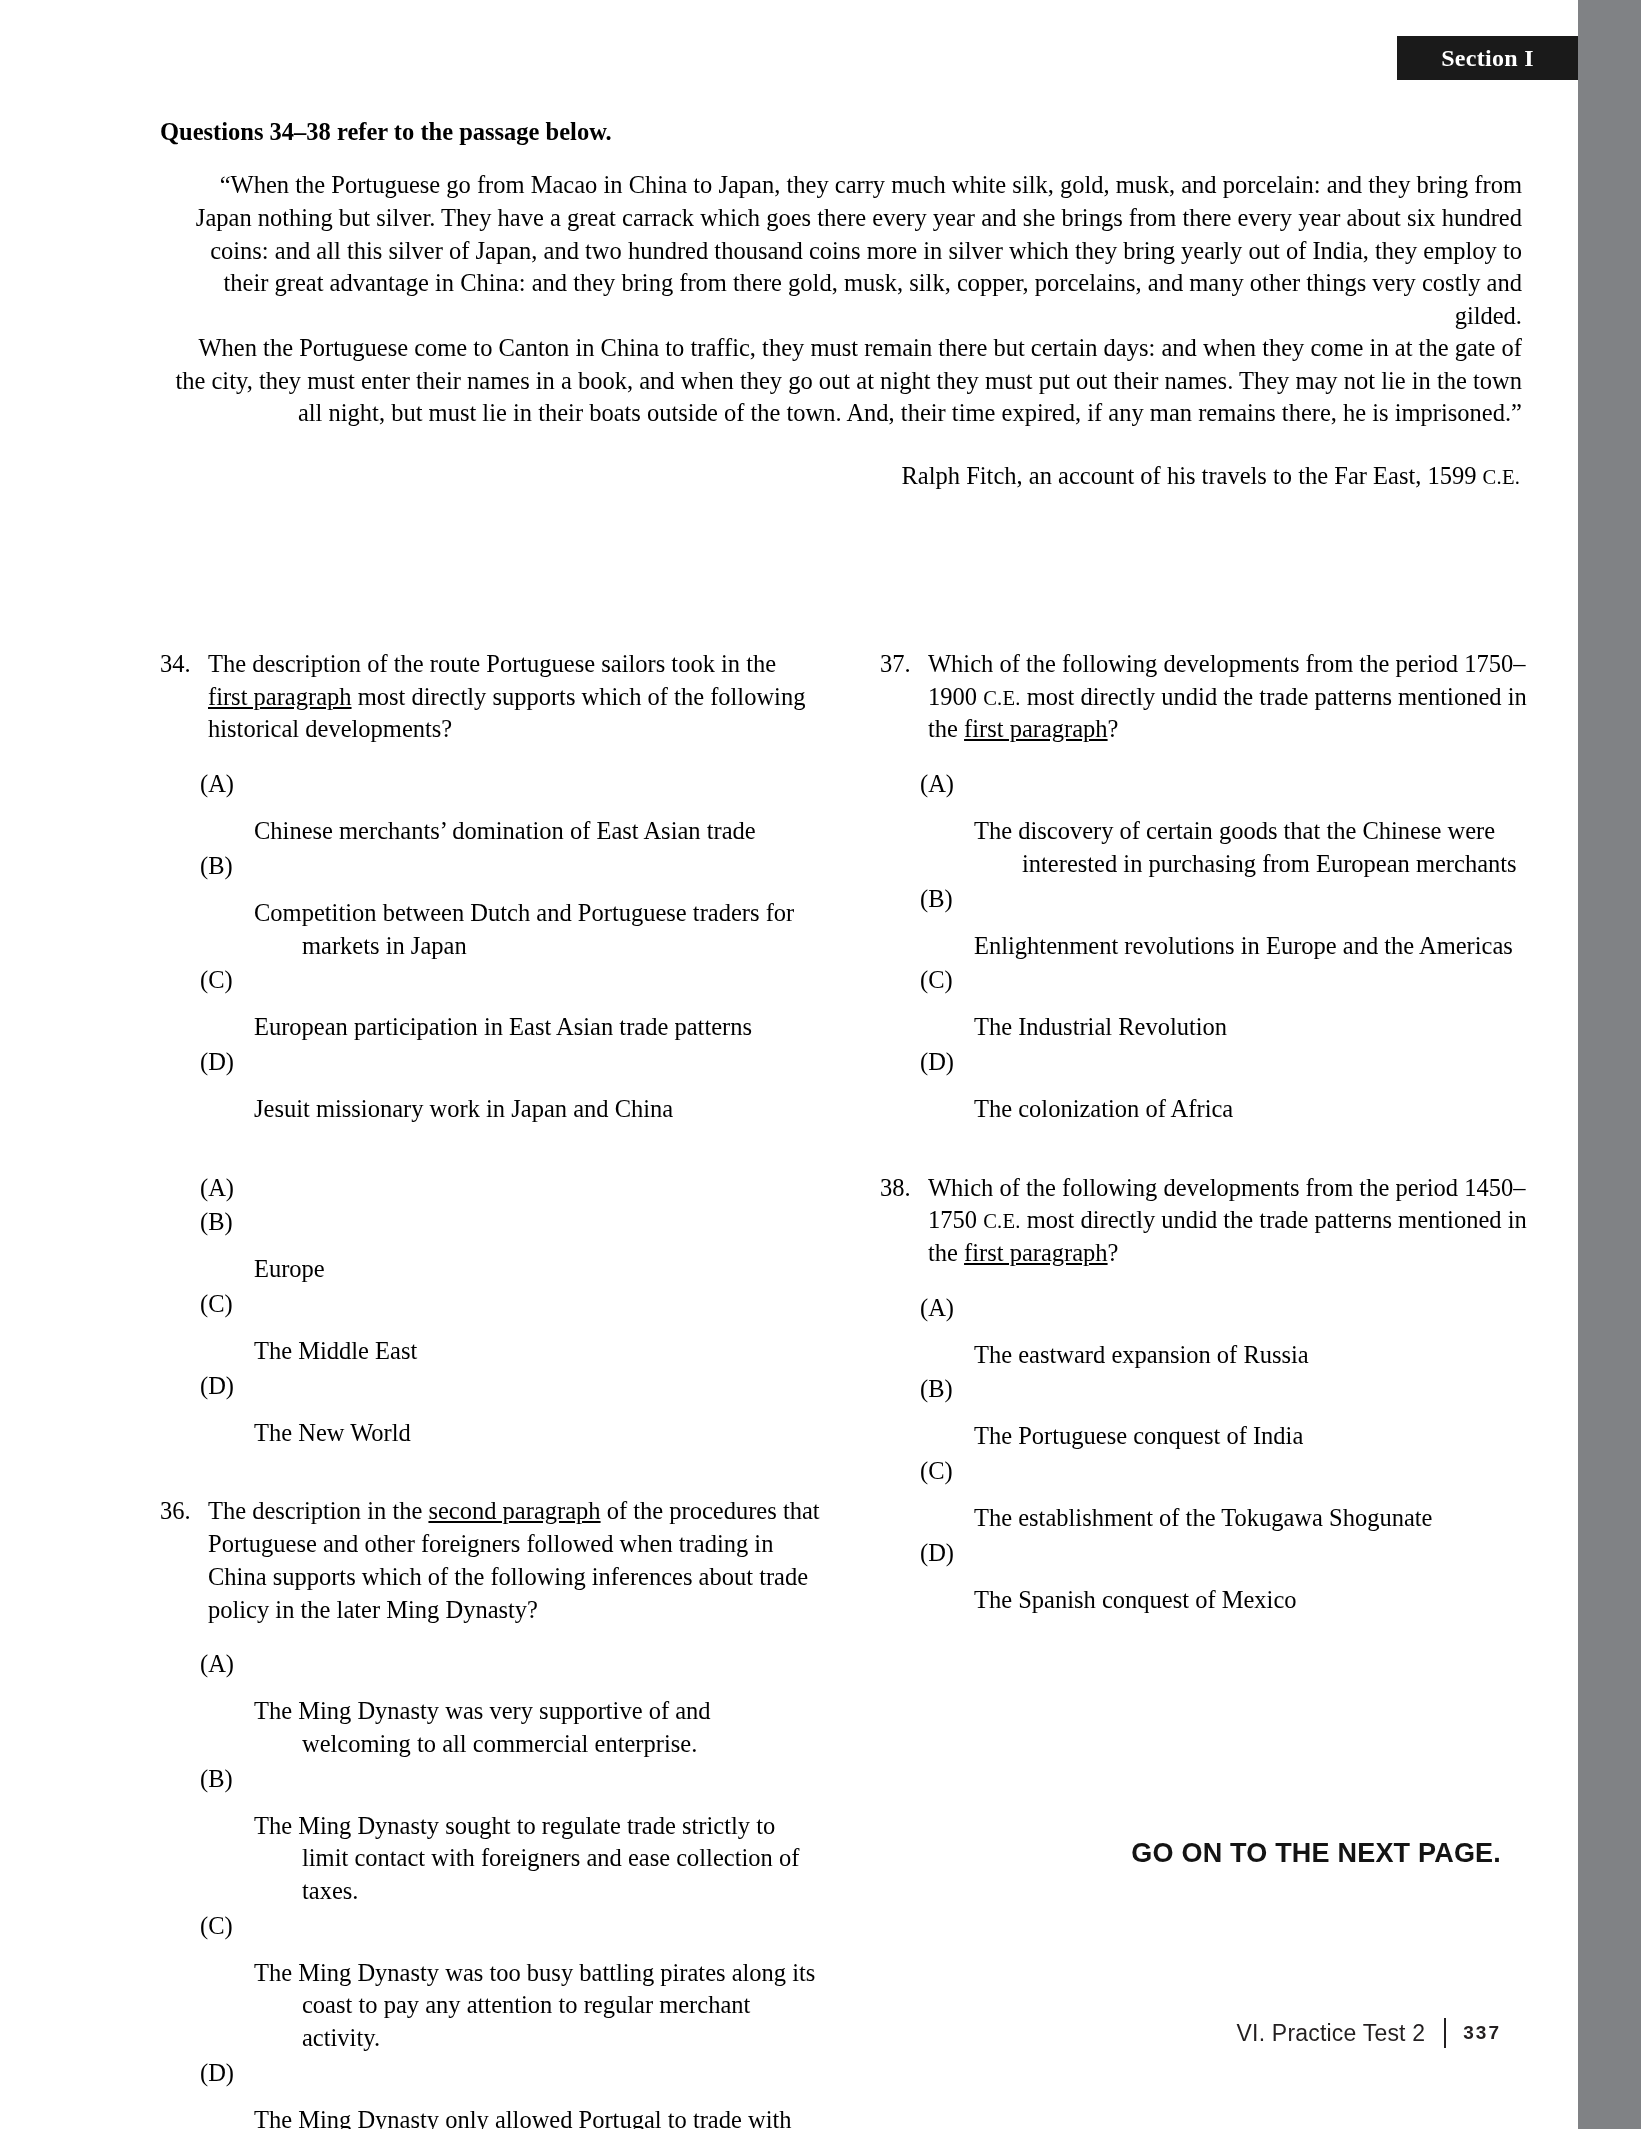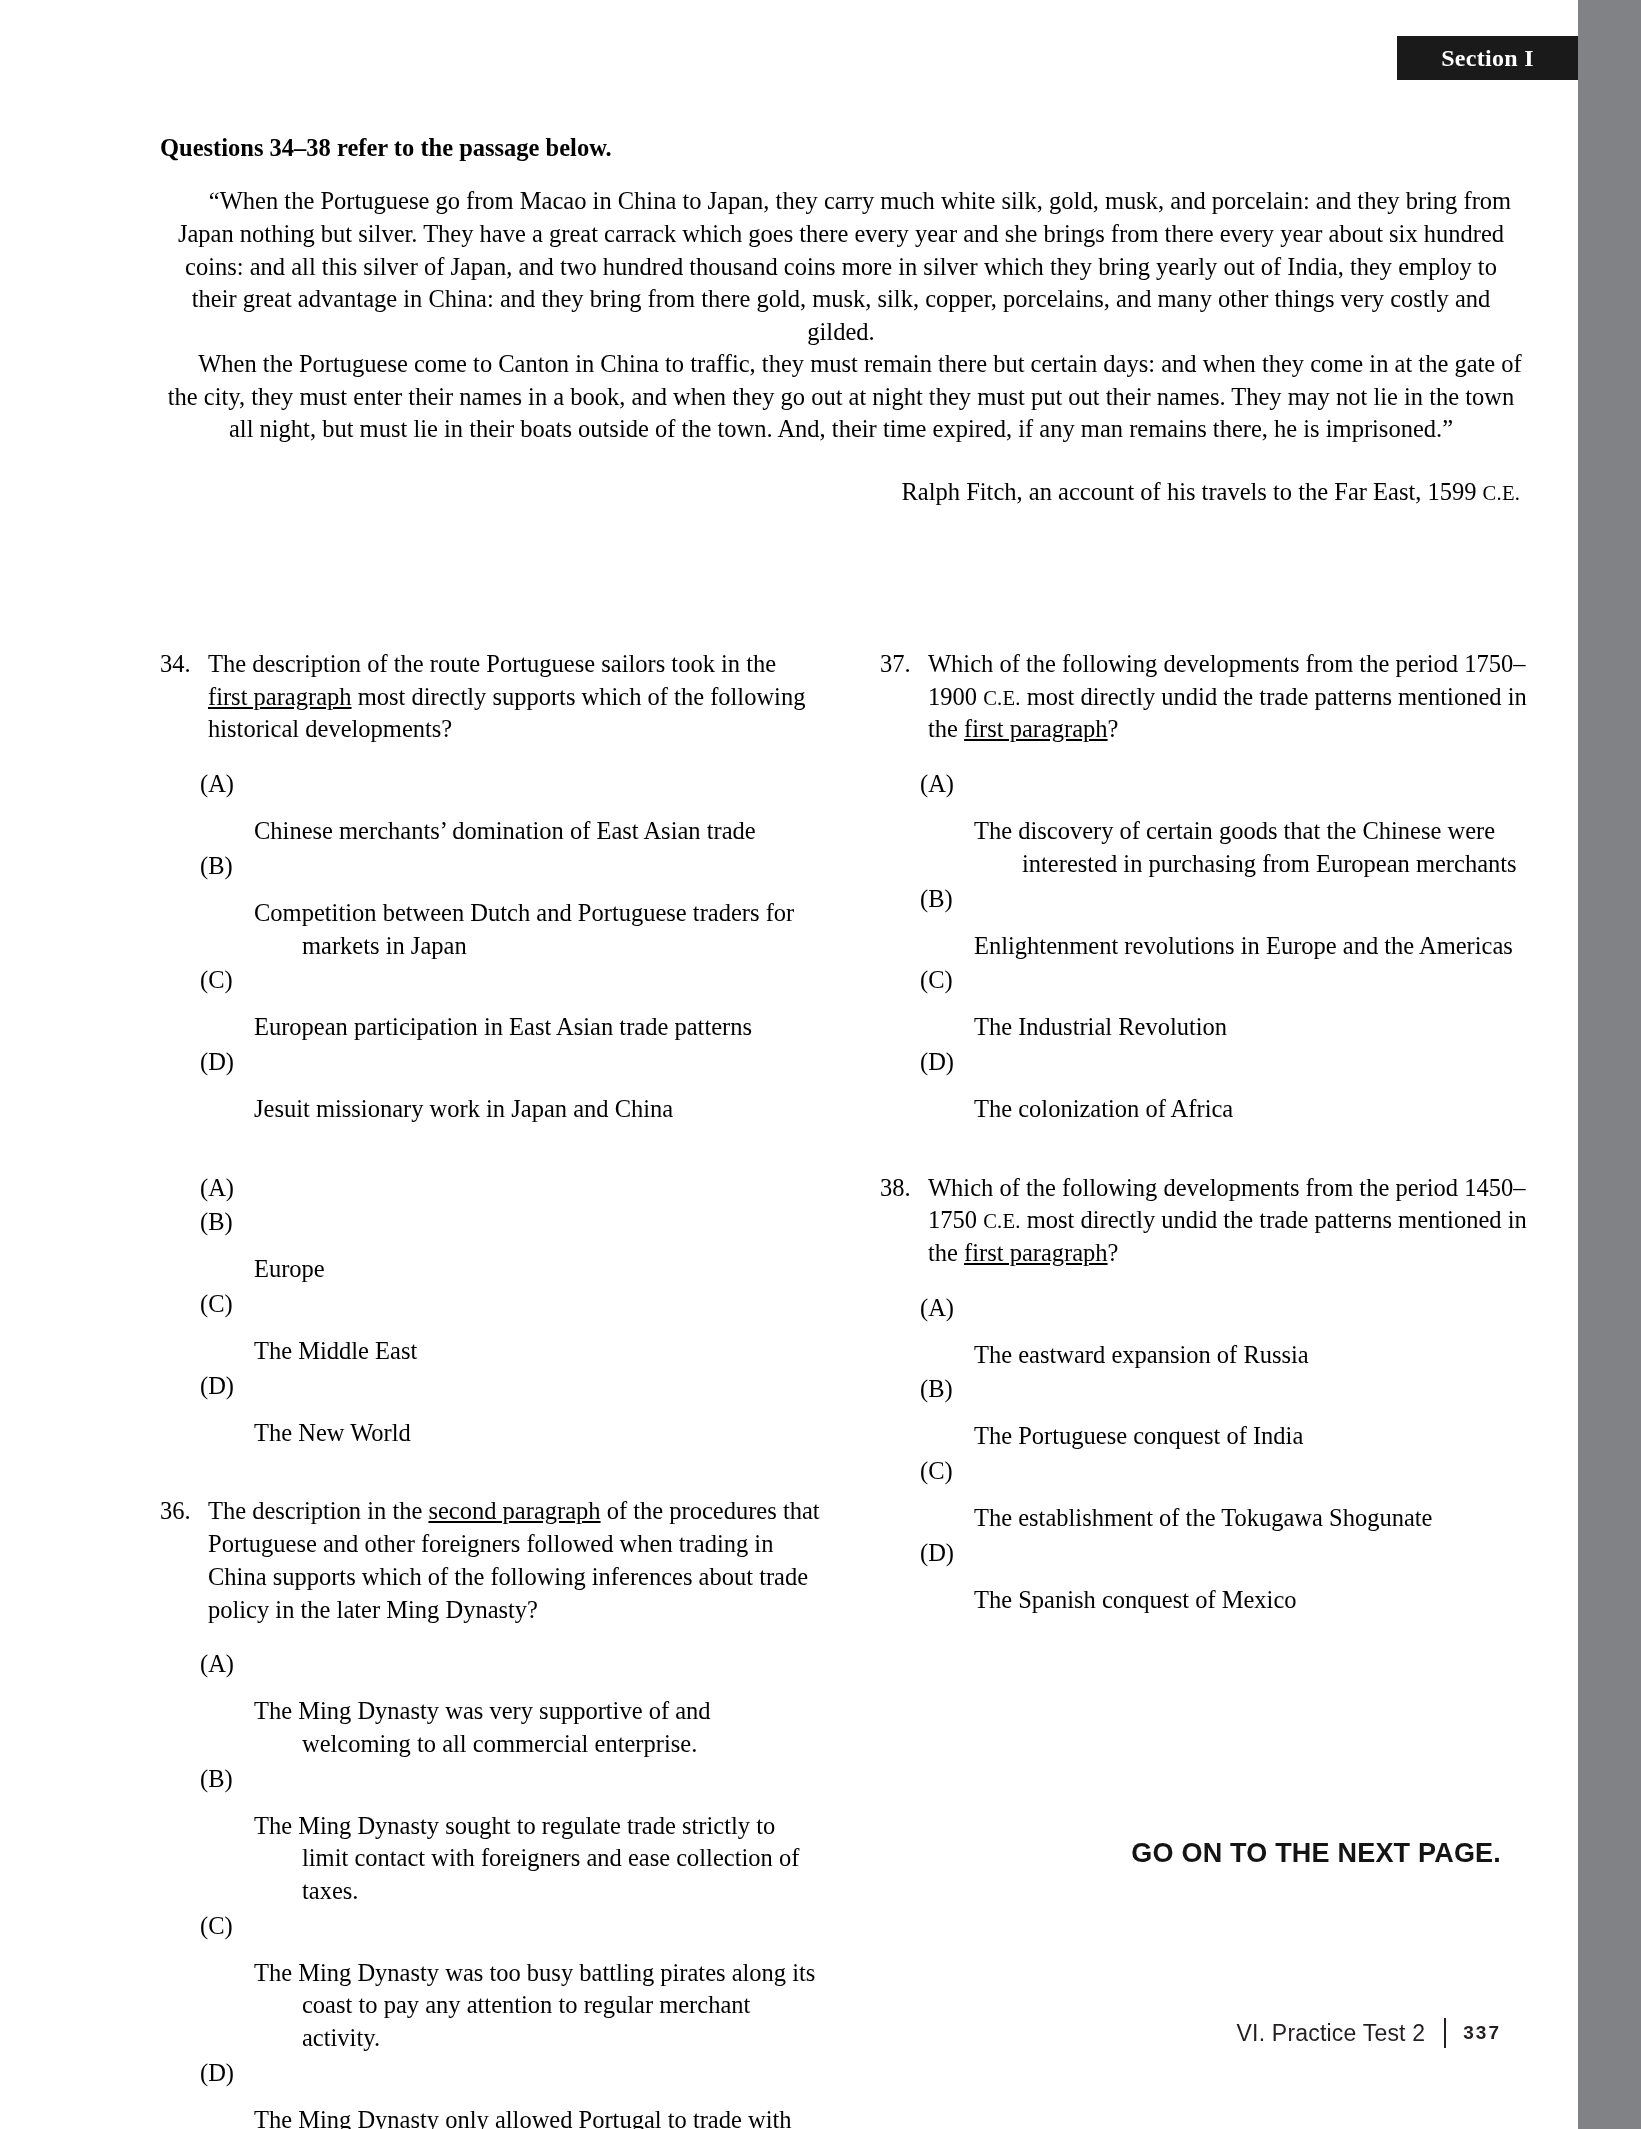--- a/index.html
+++ b/index.html
@@ -54,35 +54,35 @@
     font-family: "Liberation Serif", serif;
     font-weight: bold;
     font-size: 24px;
     letter-spacing: 0.3px;
   }
 
   
   #content {
     position: absolute;
     left: 160px;
-    top: 132px;
+    top: 116px;
     width: 1362px;
   }
 
   .q-heading {
     font-weight: bold;
     font-size: 24.5px;
     line-height: 1.28;
     margin: 0 0 22px 0;
   }
 
   .passage {
     font-size: 24.5px;
     line-height: 1.33;
-    text-align: center;
+    text-align: right;
     margin: 0;
   }
   .passage p {
     margin: 0;
     text-indent: 38px;
   }
 
   .attribution {
     font-size: 24.5px;
     line-height: 1.33;

